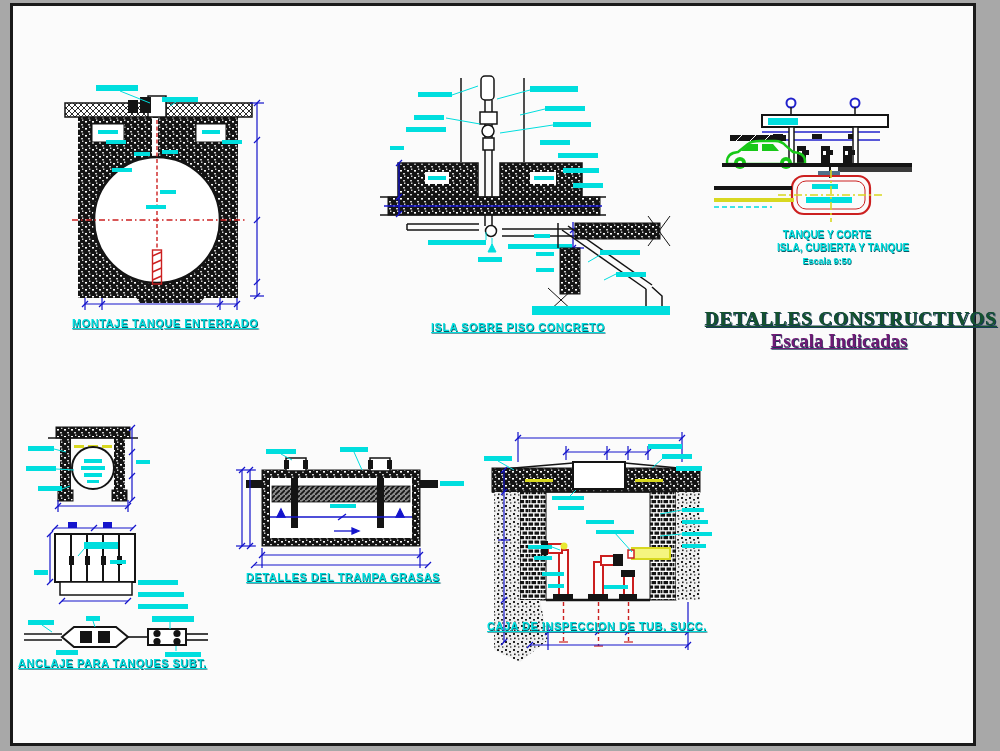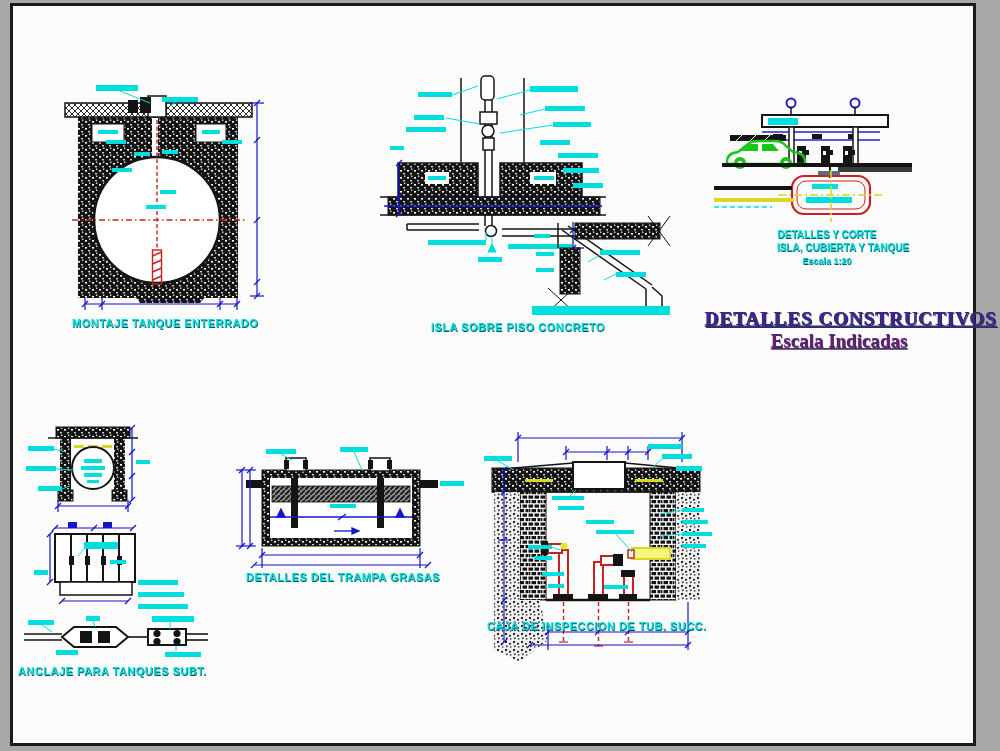--- a/index.html
+++ b/index.html
@@ -9,30 +9,30 @@
     font-family:"Liberation Sans", sans-serif;
     overflow:hidden;
   }
   #paper{
     position:absolute;left:10px;top:3px;width:960px;height:737px;
     background:#fbfbfb;border:3px solid #1a1a1a;
   }
   #cad{position:absolute;left:0;top:0;}
   .dt{
     position:absolute;color:#00dede;font-weight:bold;font-size:11px;
-    letter-spacing:.5px;white-space:nowrap;
+    letter-spacing:.5px;white-space:nowrap;text-decoration:underline;
     text-shadow:.6px .6px 0 #0a5a66;
   }
   .esq{
     position:absolute;color:#00dede;font-weight:bold;white-space:nowrap;
     text-shadow:.5px .5px 0 #0a5a66;text-align:center;width:190px;
   }
   #main-title{
     position:absolute;left:705px;top:308px;width:268px;text-align:left;
-    color:#4c1d95;font-family:"Liberation Serif", serif;font-weight:bold;
+    color:#14532d;font-family:"Liberation Serif", serif;font-weight:bold;
     font-size:19px;letter-spacing:1px;text-decoration:underline;
     text-shadow:1px 1px 0 #1a3a55, -0.5px -0.5px 0 #1a3a55;white-space:nowrap;
   }
   #main-subtitle{
     position:absolute;left:705px;top:330px;width:268px;text-align:center;
     color:#701a75;font-family:"Liberation Serif", serif;font-weight:bold;
     font-size:19px;text-decoration:underline;
     text-shadow:.7px .7px 0 #1a3a55;white-space:nowrap;
   }
 </style>
@@ -589,20 +589,20 @@
         <line x1="682" y1="534" x2="660" y2="536"></line>
       <line x1="614" y1="532" x2="632" y2="552"></line>
         <line x1="552" y1="547" x2="560" y2="550"></line>
       <line x1="568" y1="498" x2="576" y2="490"></line>
     </g>
   </g>
 </svg>
 
 <div class="dt" style="left:72px;top:317px;">MONTAJE TANQUE ENTERRADO</div>
 <div class="dt" style="left:413px;top:321px;padding-left:18px;">ISLA SOBRE PISO CONCRETO</div>
-<div class="esq" style="left:732px;top:229px;font-size:10px;">DETALLES Y CORTE</div>
+<div class="esq" style="left:732px;top:229px;font-size:10px;">TANQUE Y CORTE</div>
 <div class="esq" style="left:748px;top:242px;font-size:10px;">ISLA, CUBIERTA Y TANQUE</div>
-<div class="esq" style="left:732px;top:256px;font-size:9px;">Escala 1:20</div>
+<div class="esq" style="left:732px;top:256px;font-size:9px;">Escala 9:50</div>
 <div id="main-title">DETALLES CONSTRUCTIVOS</div>
 <div id="main-subtitle">Escala Indicadas</div>
-<div class="dt" style="left:18px;top:657px;margin-top:8px;">ANCLAJE PARA TANQUES SUBT.</div>
+<div class="dt" style="left:18px;top:657px;">ANCLAJE PARA TANQUES SUBT.</div>
 <div class="dt" style="left:246px;top:571px;">DETALLES DEL TRAMPA GRASAS</div>
 <div class="dt" style="left:487px;top:620px;">CAJA DE INSPECCION DE TUB. SUCC.</div>
 
 </body></html>

